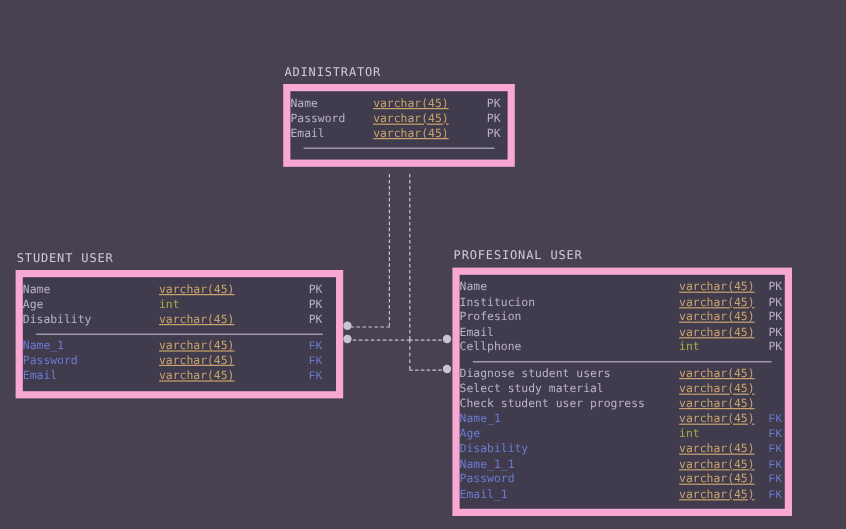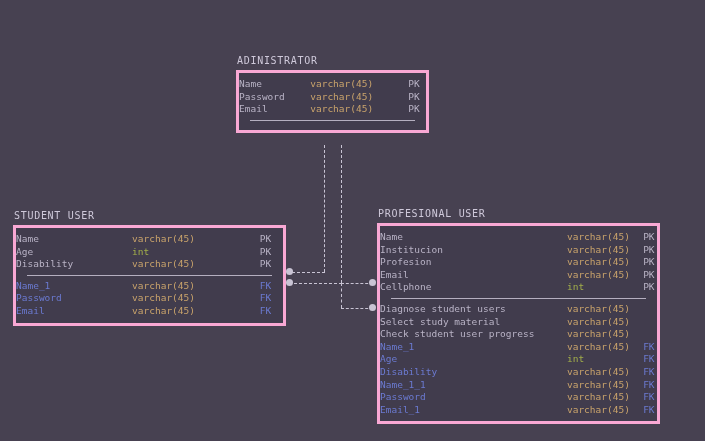--- a/index.html
+++ b/index.html
@@ -25,21 +25,21 @@
   }
   .entity-title {
     font-size: 10px;
     letter-spacing: 0.7px;
     color: #cfc9da;
     white-space: nowrap;
     margin-bottom: 4px;
     padding-left: 1px;
   }
   .entity-box {
-    border: 3px solid #f9a8d4;
+    border: 6px solid #f9a8d4;
     background: #413c4d;
     padding: 5px 0 5px 0;
     box-sizing: border-box;
   }
   .attr-table {
     border-collapse: collapse;
     width: 100%;
     font-size: 9.5px;
     line-height: 12.6px;
   }
@@ -49,25 +49,25 @@
     vertical-align: top;
   }
   .col-name  { padding-left: 11px; }
   .col-type  { }
   .col-key   { }
 
   .name-pk { color: #b9b3c6; }
   .name-fk { color: #6b7ad1; }
   .name-plain { color: #b9b3c6; }
 
-  .type-varchar { color: #c9a36b; }
+  .type-varchar { color: #c9a36b; text-decoration: underline; }
   .type-int { color: #a2ae4a; }
 
   .key-pk { color: #b9b3c6; }
-  .key-fk { color: #6b7ad1; }
+  .key-fk { color: #6b7ad1; font-family: Liberation Mono, monospace; }
 
   .sep-row td {
     padding: 0;
   }
   .sep-line {
     height: 1px;
     background: #b5afc0;
     margin: 4px 11px 4px 11px;
   }
 

